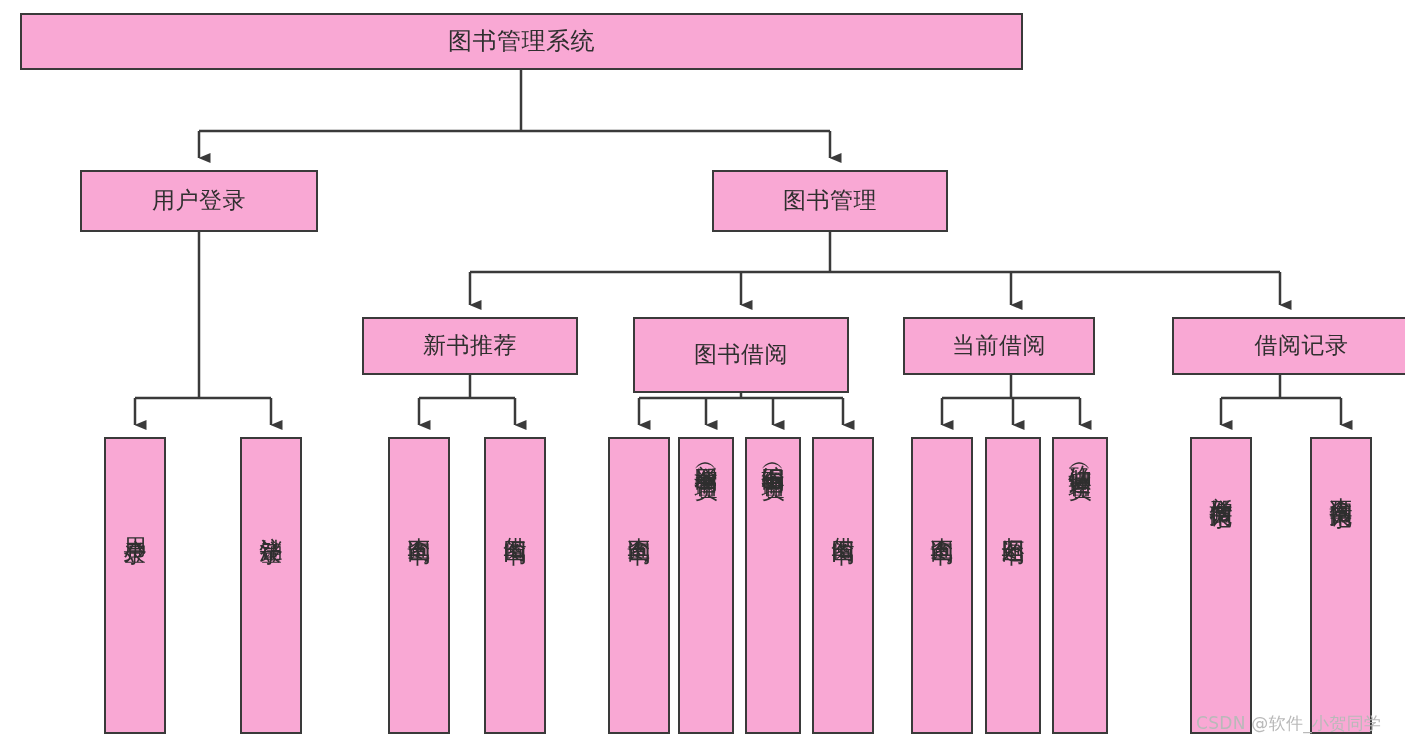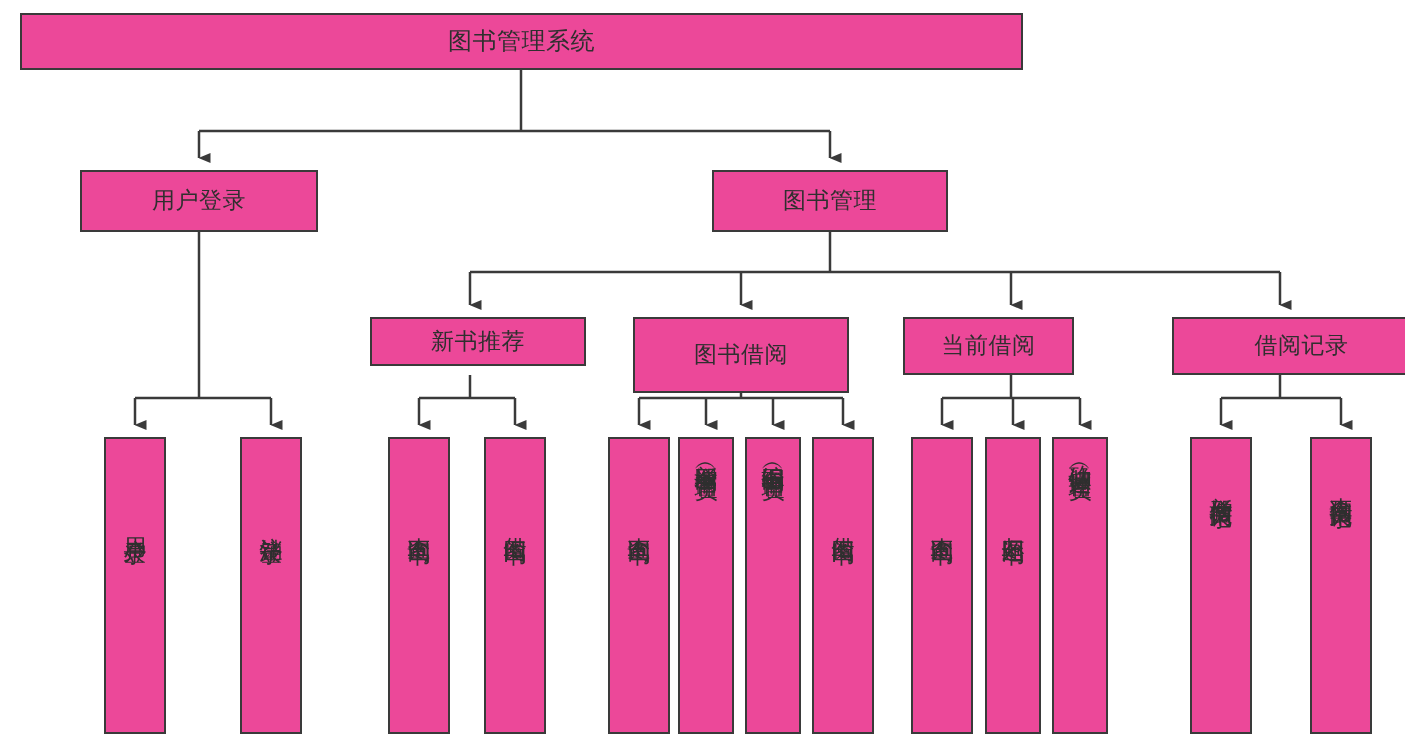--- a/index.html
+++ b/index.html
@@ -22,21 +22,21 @@
     left: 0;
     top: 0;
     width: 1405px;
     height: 747px;
     pointer-events: none;
   }
   .node {
     position: absolute;
     box-sizing: border-box;
     border: 2.5px solid #3a3a3a;
-    background: #ec4899;
+    background: #f9a8d4;
     display: flex;
     align-items: center;
     justify-content: center;
     color: #2f2f2f;
   }
   .node .label {
     display: block;
     text-align: center;
     line-height: 1.18;
     letter-spacing: 0.5px;
@@ -127,27 +127,27 @@
     <span class="label">图书管理系统</span>
   </div>
 
   <div class="node horizontal" style="left:80px; top:170px; width:238px; height:62px;">
     <span class="label">用户登录</span>
   </div>
   <div class="node horizontal" style="left:712px; top:170px; width:236px; height:62px;">
     <span class="label">图书管理</span>
   </div>
 
-  <div class="node horizontal" style="left:370px; top:317px; width:216px; height:49px;">
+  <div class="node horizontal" style="left:362px; top:317px; width:216px; height:58px;">
     <span class="label">新书推荐</span>
   </div>
   <div class="node horizontal" style="left:633px; top:317px; width:216px; height:76px;">
     <span class="label">图书借阅</span>
   </div>
-  <div class="node horizontal" style="left:903px; top:317px; width:171px; height:58px;">
+  <div class="node horizontal" style="left:903px; top:317px; width:192px; height:58px;">
     <span class="label">当前借阅</span>
   </div>
   <div class="node horizontal" style="left:1172px; top:317px; width:259px; height:58px;">
     <span class="label">借阅记录</span>
   </div>
 
   <div class="node vertical" style="left:104px; top:437px; width:62px; height:297px; padding-top:80px;">
     <span class="label">用户登录</span>
   </div>
   <div class="node vertical" style="left:240px; top:437px; width:62px; height:297px; padding-top:80px;">
@@ -180,14 +180,15 @@
   <div class="node vertical" style="left:1052px; top:437px; width:56px; height:297px; padding-top:8px;">
     <span class="label">确认归还（管理员）</span>
   </div>
   <div class="node vertical" style="left:1190px; top:437px; width:62px; height:297px; padding-top:40px;">
     <span class="label">新增借阅记录</span>
   </div>
   <div class="node vertical" style="left:1310px; top:437px; width:62px; height:297px; padding-top:40px;">
     <span class="label">查询借阅记录</span>
   </div>
 
+  <div class="watermark">CSDN @软件_小贺同学</div>
 
 </div>
 
 </body></html>

